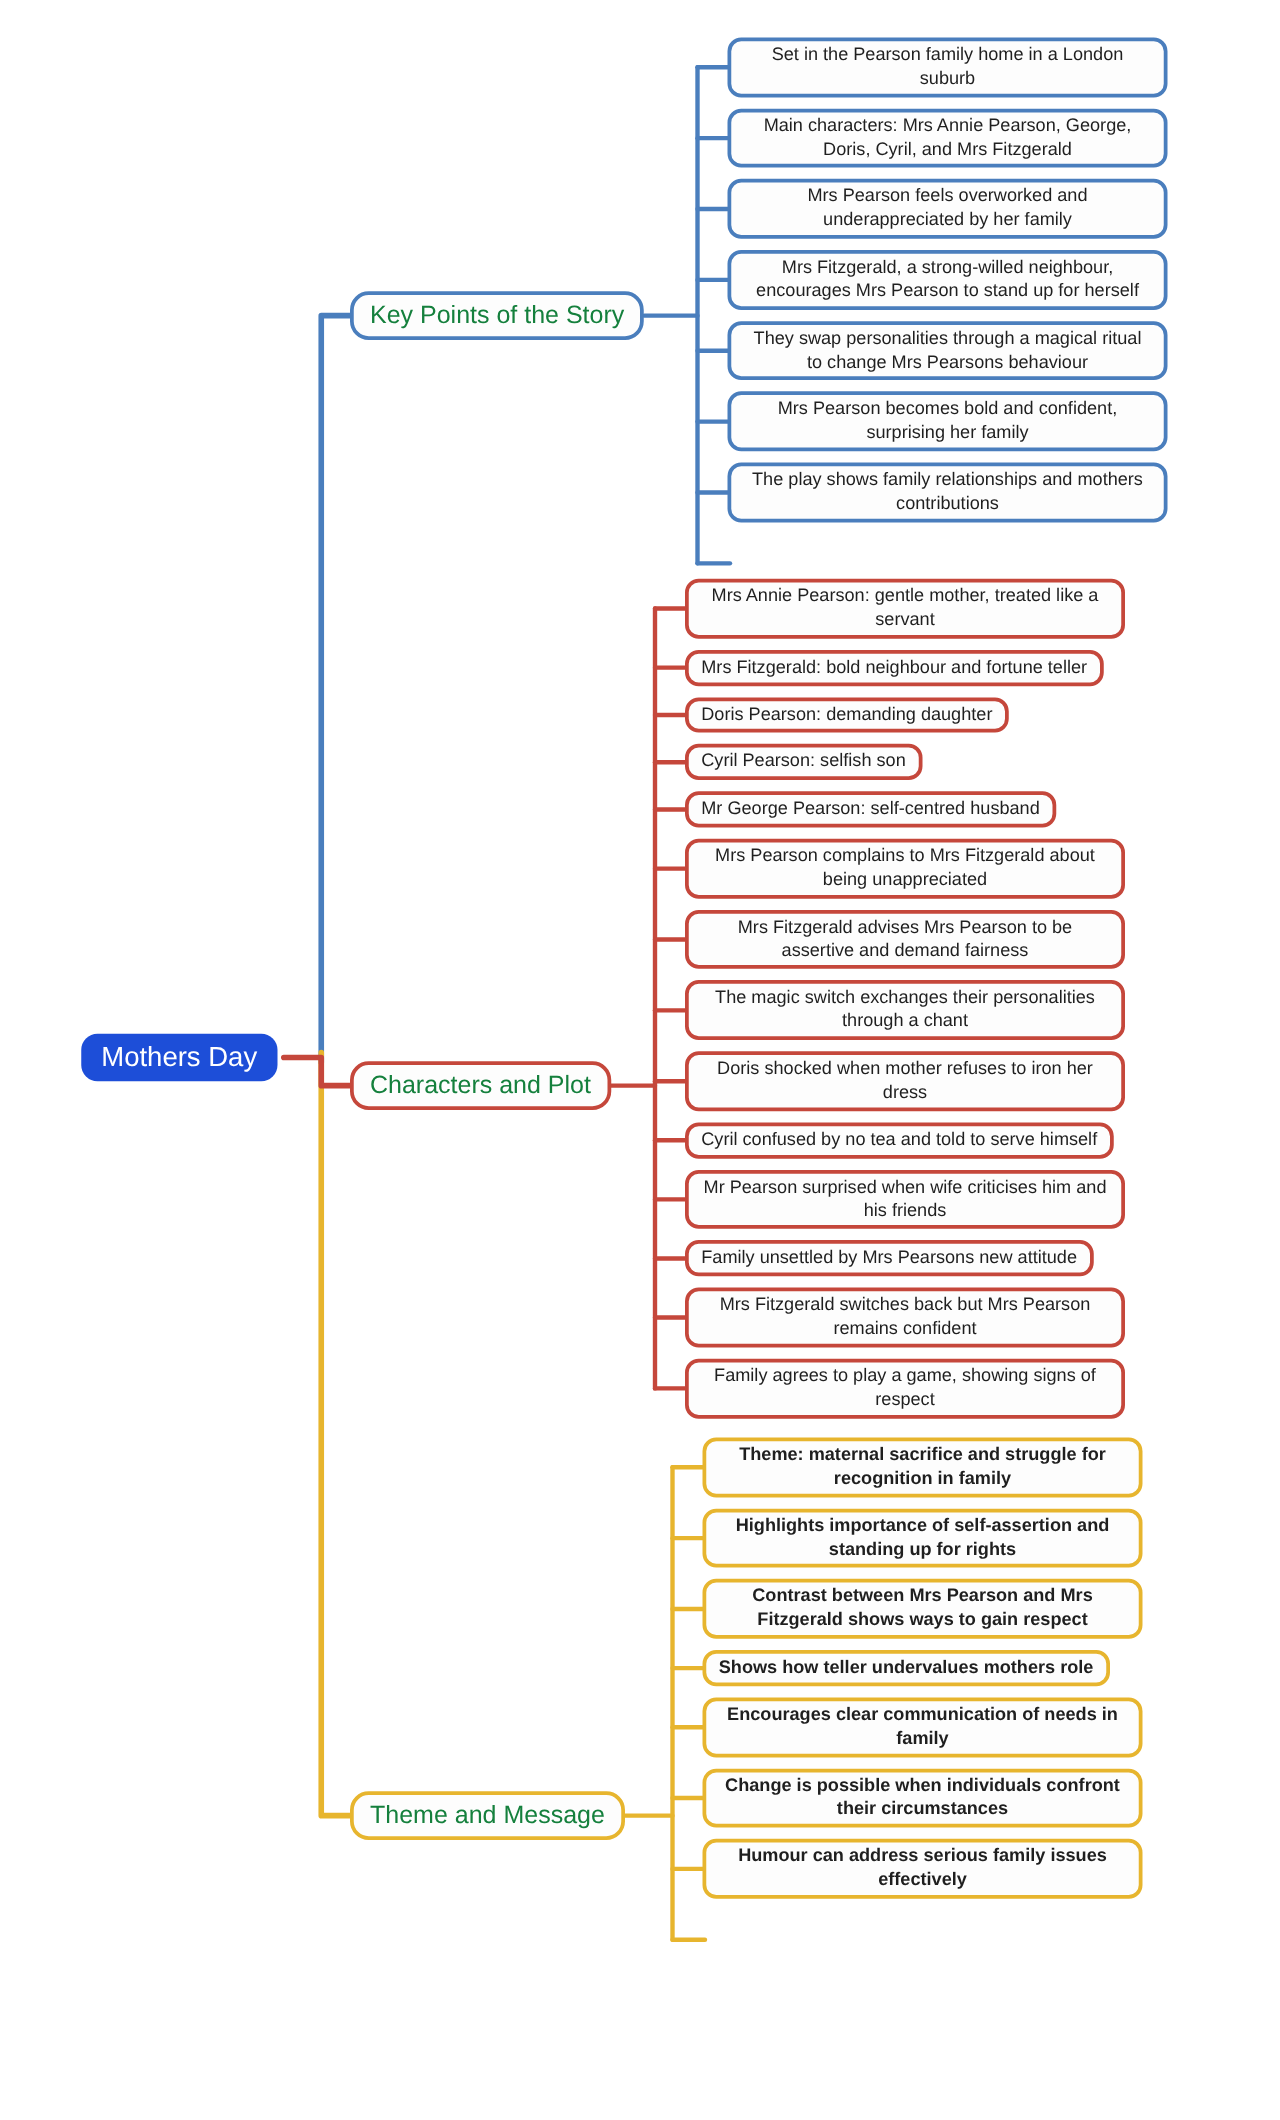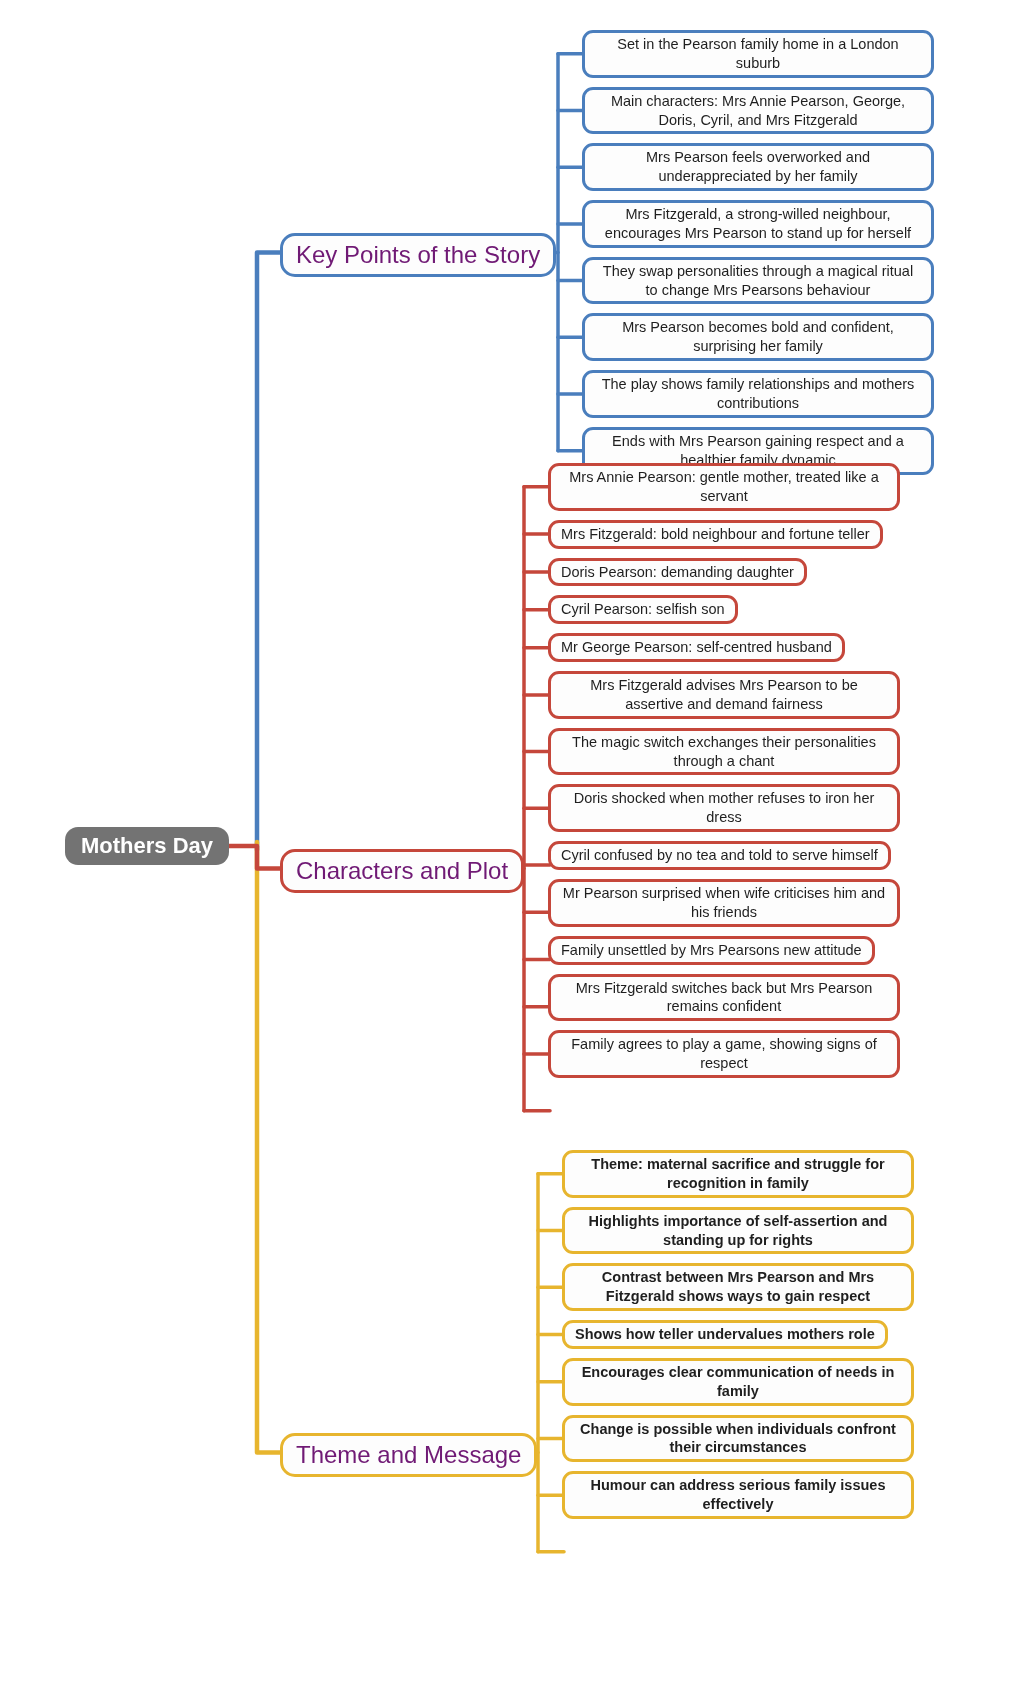--- a/index.html
+++ b/index.html
@@ -13,34 +13,34 @@
   }
   #connectors {
     position: absolute;
     left: 0; top: 0;
     width: 1024px; height: 1696px;
     pointer-events: none;
   }
   .root-node {
     position: absolute;
     left: 65px; top: 827px;
-    background: #737373;
+    background: #1d4ed8;
     color: #ffffff;
     font-size: 22px;
-    font-weight: bold;
+    font-weight: normal;
     padding: 6px 16px;
     border-radius: 13px;
     white-space: nowrap;
     z-index: 3;
   }
   .branch-label {
     position: absolute;
     background: #fdfdfd;
-    color: #701a75;
-    font-size: 24px;
+    color: #15803d;
+    font-size: 20px;
     padding: 5px 13px;
     border: 3px solid;
     border-radius: 15px;
     white-space: nowrap;
     z-index: 3;
   }
   #label-key-points   { left: 280px; top: 233px;  border-color: #4a7ebd; }
   #label-characters   { left: 280px; top: 849px;  border-color: #c5473b; }
   #label-theme        { left: 280px; top: 1433px; border-color: #e7b52e; }
   .group {
@@ -125,29 +125,29 @@
   <div class="branch-label" id="label-theme">Theme and Message</div>
 
   <div class="group group-blue" id="group-key-points">
       <div class="leaf">Set in the Pearson family home in a London suburb</div>
       <div class="leaf">Main characters: Mrs Annie Pearson, George, Doris, Cyril, and Mrs Fitzgerald</div>
       <div class="leaf">Mrs Pearson feels overworked and underappreciated by her family</div>
       <div class="leaf">Mrs Fitzgerald, a strong-willed neighbour, encourages Mrs Pearson to stand up for herself</div>
       <div class="leaf">They swap personalities through a magical ritual to change Mrs Pearsons behaviour</div>
       <div class="leaf">Mrs Pearson becomes bold and confident, surprising her family</div>
       <div class="leaf">The play shows family relationships and mothers contributions</div>
-      <div class="leaf">Ends with Mrs Pearson gaining respect and a healthier family dynamic</div>
     </div>
 
   <div class="group group-red" id="group-characters">
       <div class="leaf">Mrs Annie Pearson: gentle mother, treated like a servant</div>
       <div class="leaf">Mrs Fitzgerald: bold neighbour and fortune teller</div>
       <div class="leaf">Doris Pearson: demanding daughter</div>
       <div class="leaf">Cyril Pearson: selfish son</div>
       <div class="leaf">Mr George Pearson: self-centred husband</div>
+      <div class="leaf">Mrs Pearson complains to Mrs Fitzgerald about being unappreciated</div>
       <div class="leaf">Mrs Fitzgerald advises Mrs Pearson to be assertive and demand fairness</div>
       <div class="leaf">The magic switch exchanges their personalities through a chant</div>
       <div class="leaf">Doris shocked when mother refuses to iron her dress</div>
       <div class="leaf">Cyril confused by no tea and told to serve himself</div>
       <div class="leaf">Mr Pearson surprised when wife criticises him and his friends</div>
       <div class="leaf">Family unsettled by Mrs Pearsons new attitude</div>
       <div class="leaf">Mrs Fitzgerald switches back but Mrs Pearson remains confident</div>
       <div class="leaf">Family agrees to play a game, showing signs of respect</div>
     </div>
 

